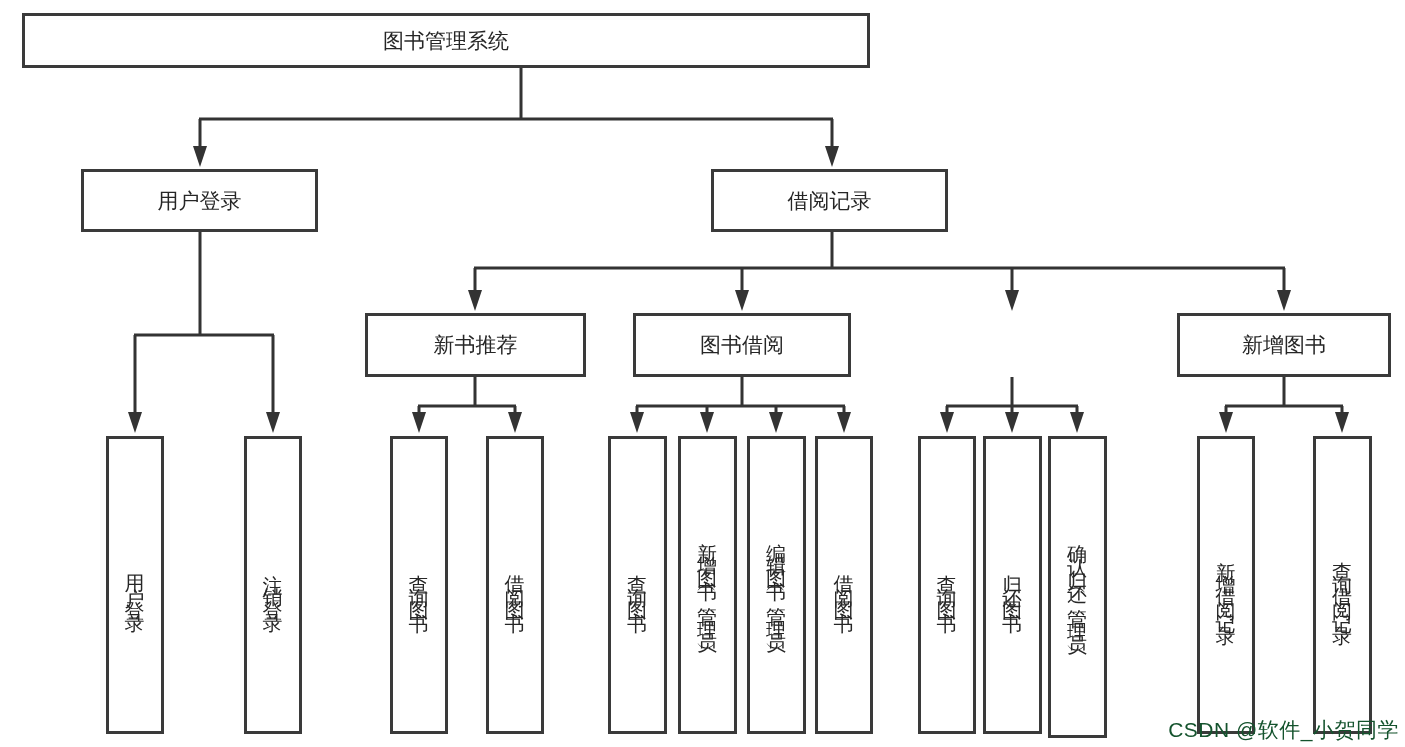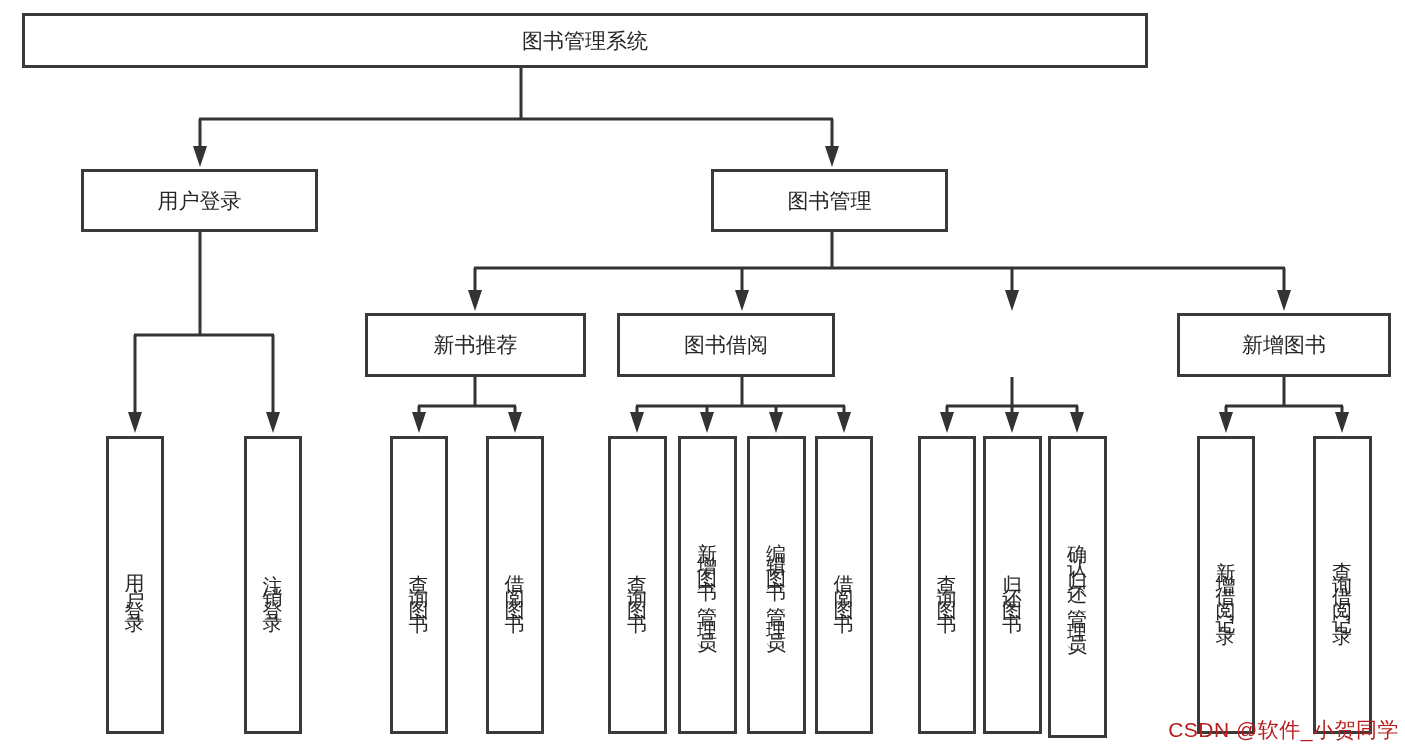--- a/index.html
+++ b/index.html
@@ -32,21 +32,21 @@
     writing-mode: vertical-rl;
     letter-spacing: 13px;
     line-height: 1;
     white-space: nowrap;
   }
   .watermark {
     position: absolute;
     right: 6px;
     bottom: 3px;
     font-size: 21px;
-    color: #b91c1c;
+    color: #14532d;
     letter-spacing: 0.5px;
     z-index: 5;
   }
 </style>
 </head>
 <body>
 
 <div class="canvas">
 
   <svg class="connectors" width="1405" height="747" viewBox="0 0 1405 747">
@@ -106,35 +106,35 @@
 
     <g stroke="#333333" stroke-width="3" fill="none">
       <path d="M1284 377 V406 M1225 406 H1343 M1226 406 V416 M1342 406 V416"></path>
     </g>
     <g fill="#333333" stroke="none">
       <polygon points="1219,412 1233,412 1226,433"></polygon>
       <polygon points="1335,412 1349,412 1342,433"></polygon>
     </g>
   </svg>
 
-  <div class="node h" style="left:22px; top:13px; width:1126px; height:55px;">
+  <div class="node h" style="left:22px; top:13px; width:848px; height:55px;">
     <span class="lbl">图书管理系统</span>
   </div>
 
   <div class="node h" style="left:81px; top:169px; width:237px; height:63px;">
     <span class="lbl">用户登录</span>
   </div>
   <div class="node h" style="left:711px; top:169px; width:237px; height:63px;">
-    <span class="lbl">图书管理</span>
+    <span class="lbl">借阅记录</span>
   </div>
 
   <div class="node h" style="left:365px; top:313px; width:221px; height:64px;">
     <span class="lbl">新书推荐</span>
   </div>
-  <div class="node h" style="left:617px; top:313px; width:218px; height:64px;">
+  <div class="node h" style="left:633px; top:313px; width:218px; height:64px;">
     <span class="lbl">图书借阅</span>
   </div>
   <div class="node h" style="left:1177px; top:313px; width:214px; height:64px;">
     <span class="lbl">新增图书</span>
   </div>
 
   <div class="node v" style="left:106px; top:436px; width:58px; height:298px;">
     <span class="lbl">用户登录</span>
   </div>
   <div class="node v" style="left:244px; top:436px; width:58px; height:298px;">

